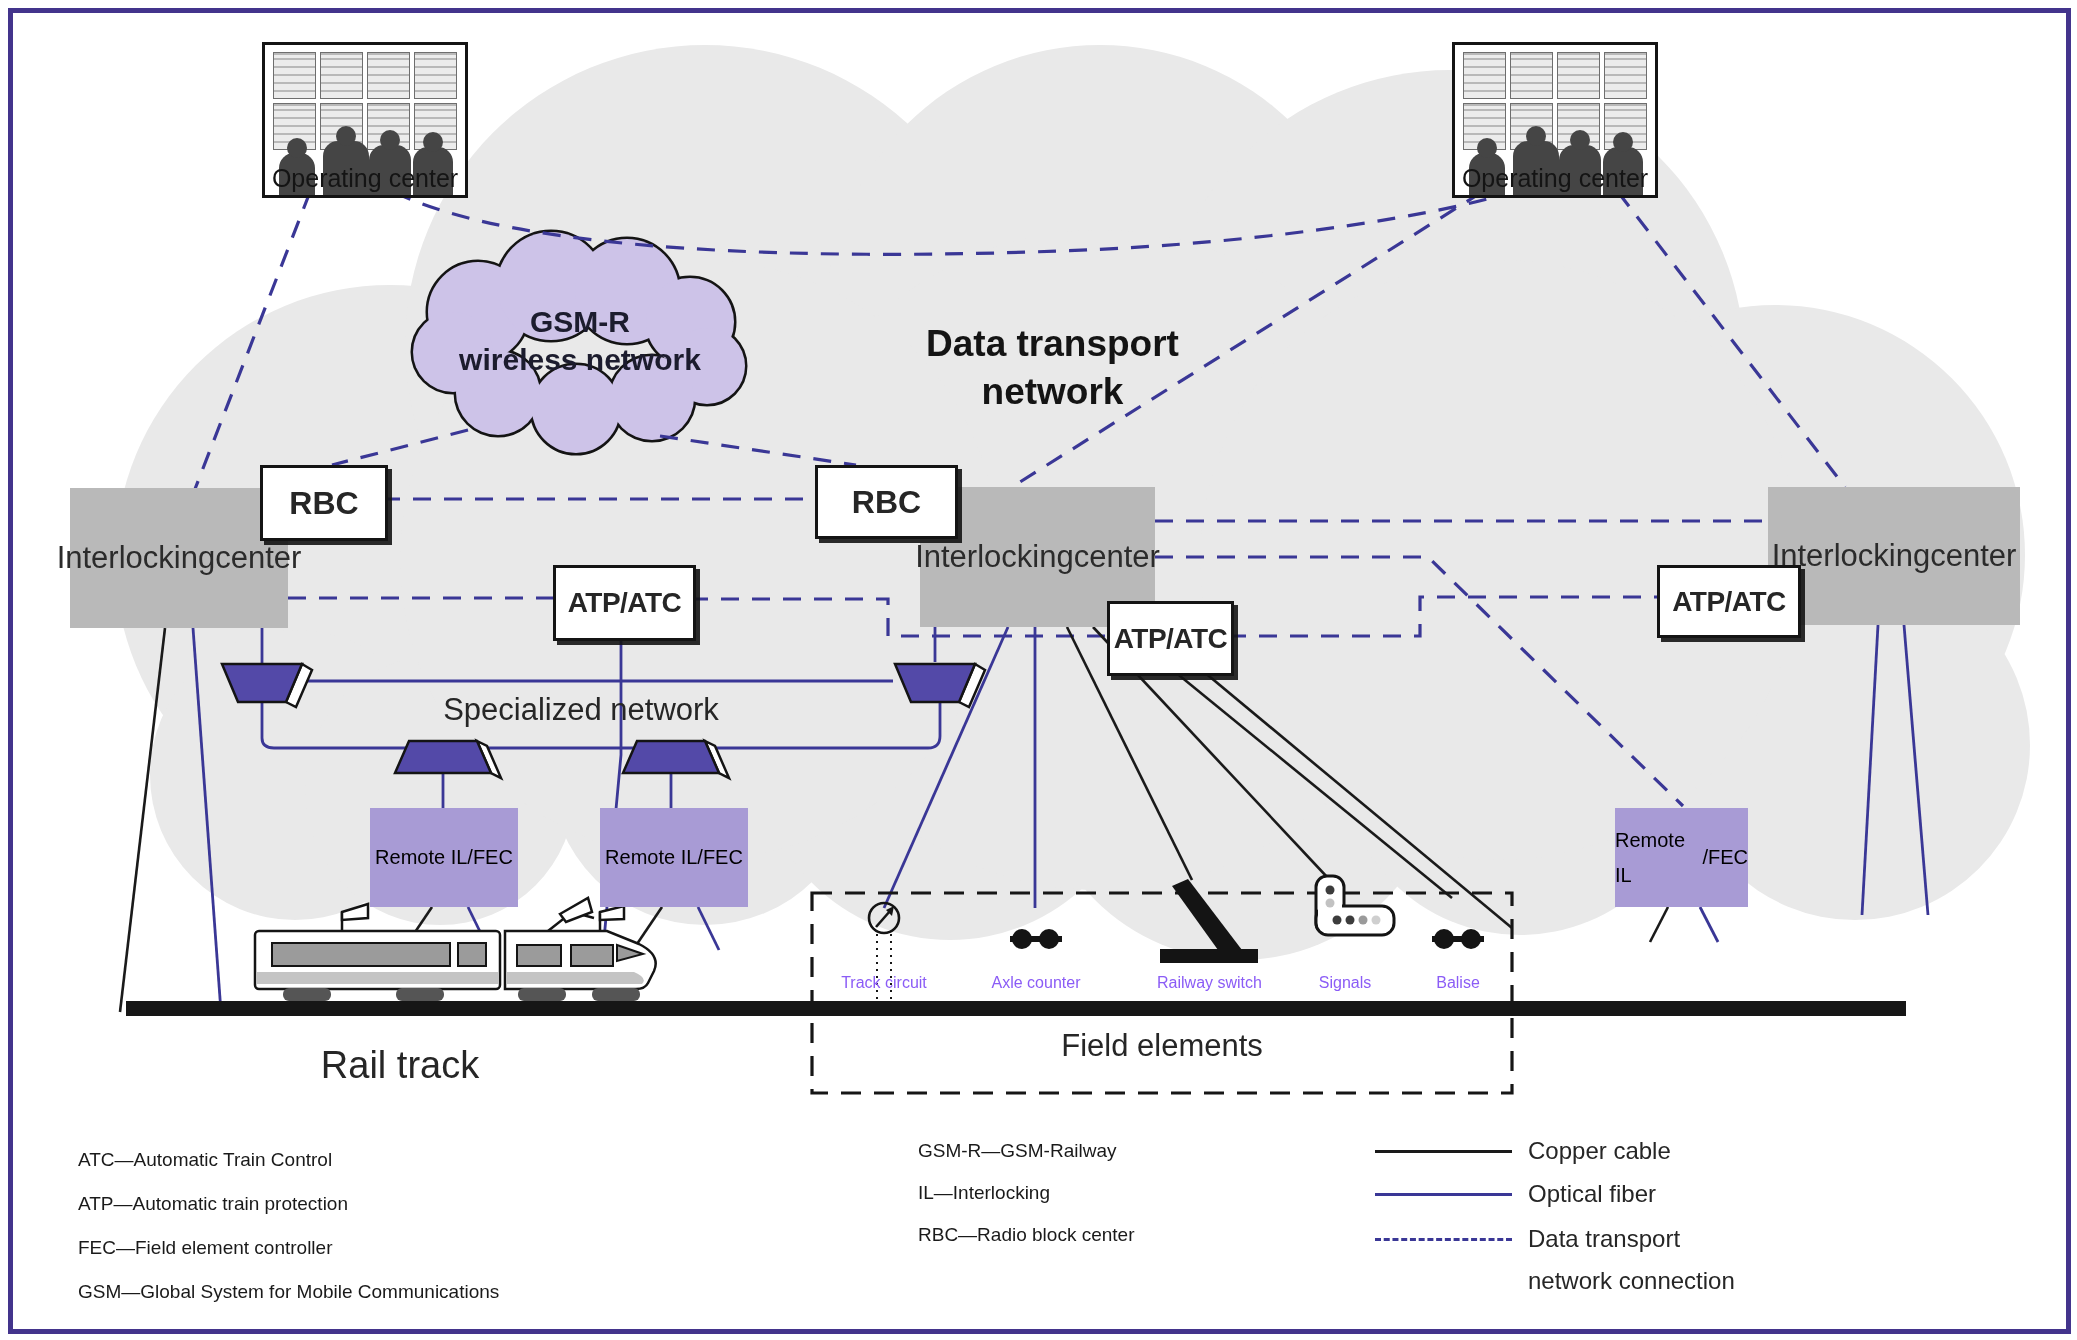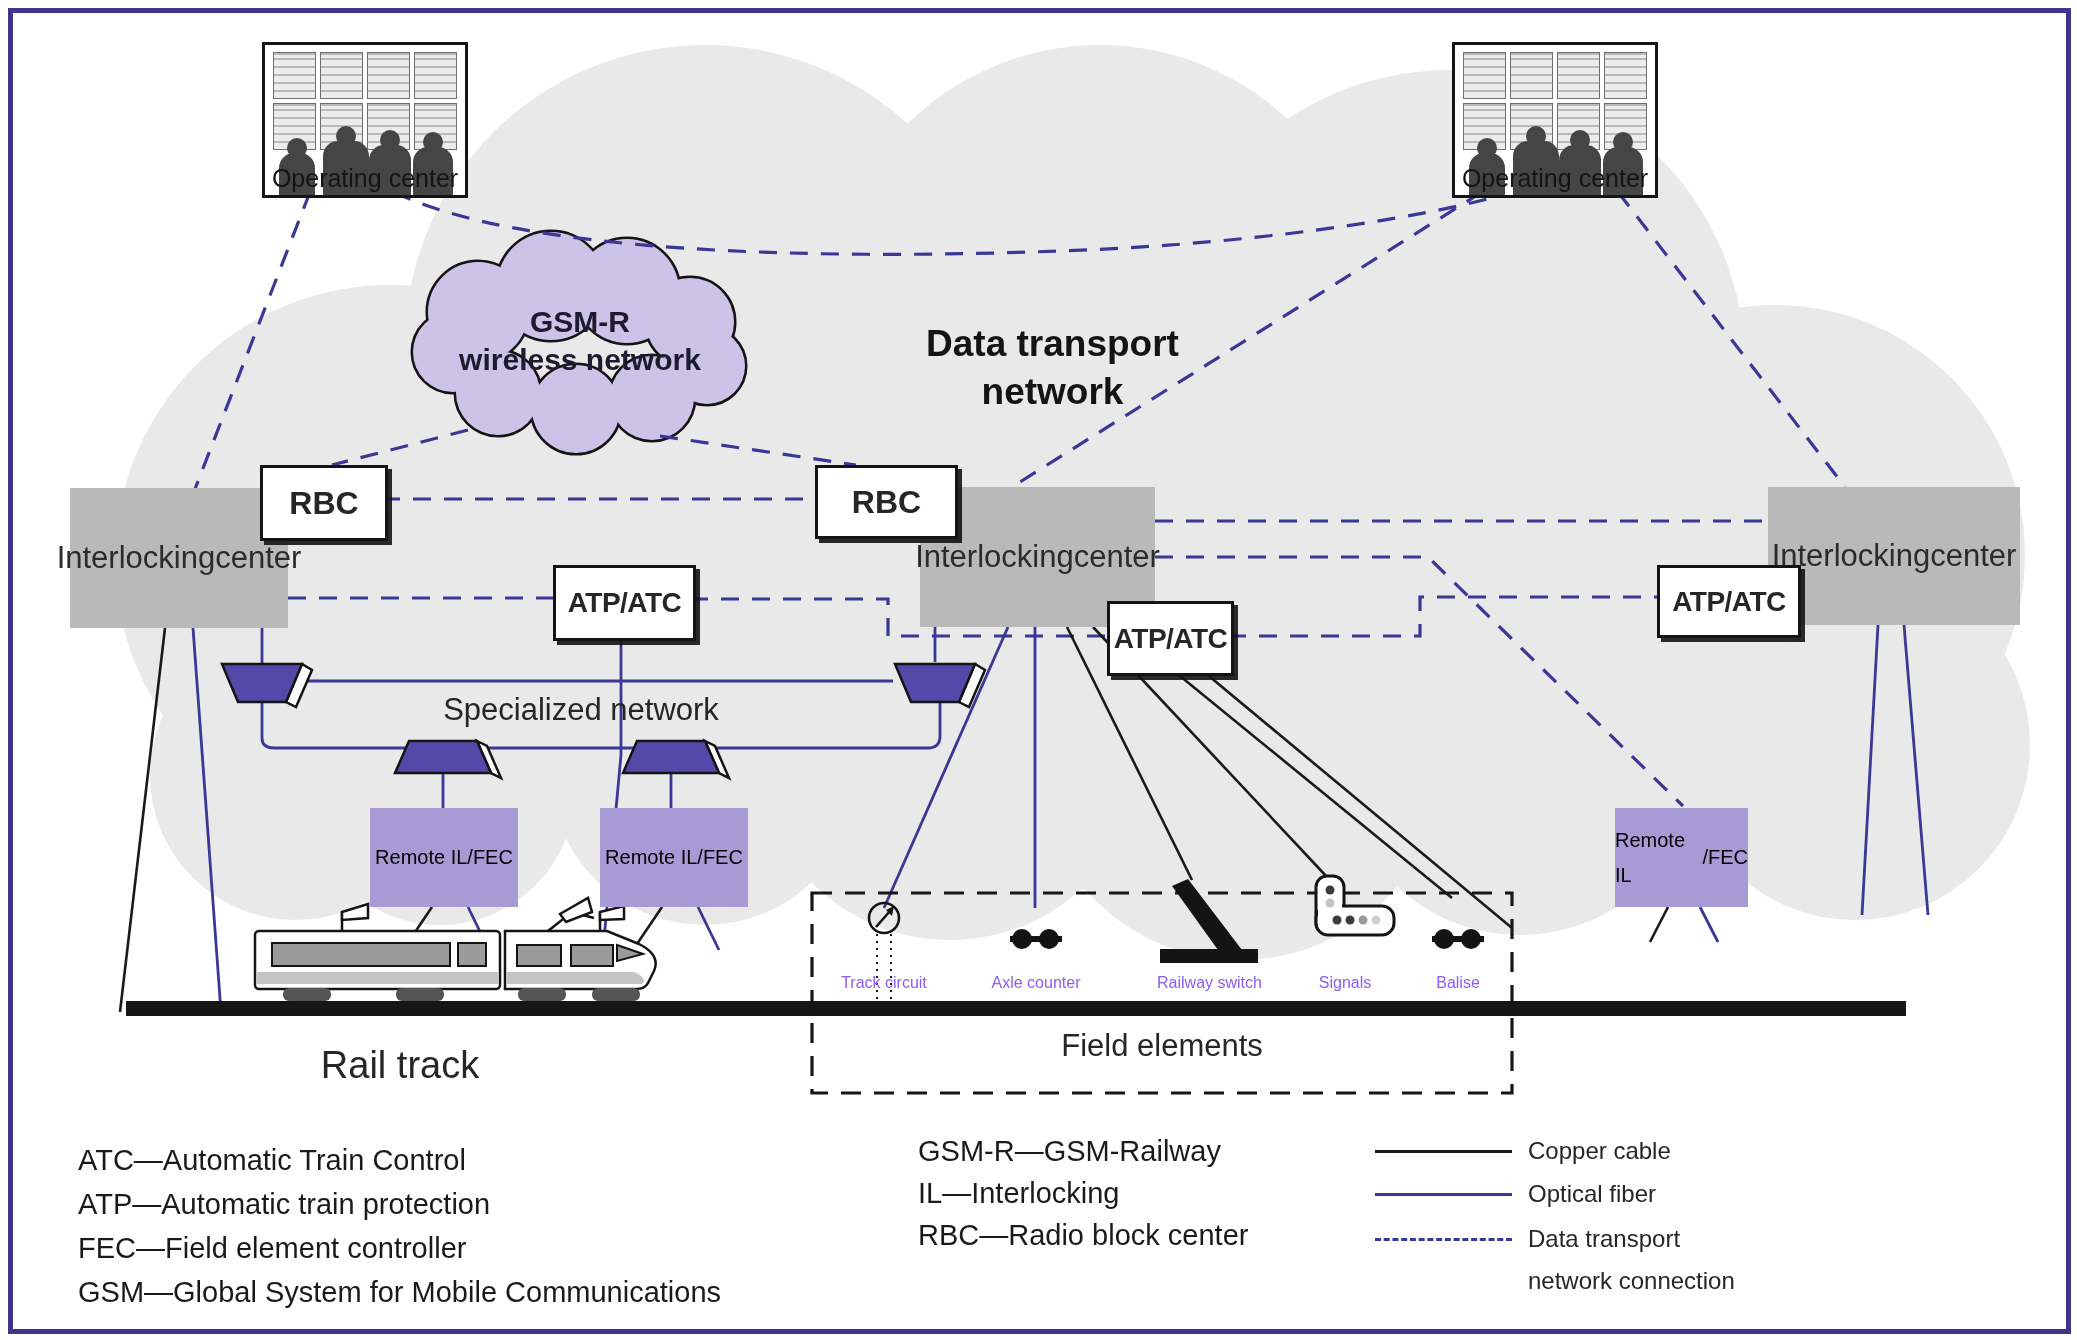--- a/index.html
+++ b/index.html
@@ -37,21 +37,21 @@
 
   .gsm-text{position:absolute;left:430px;top:303px;width:300px;text-align:center;font-weight:bold;
             font-size:30px;line-height:38px;color:#1c1c2e;}
   .dtn-text{position:absolute;left:880px;top:320px;width:345px;text-align:center;font-weight:bold;
             font-size:37px;line-height:48px;color:#141414;}
   .spec-label{position:absolute;left:436px;top:692px;width:290px;text-align:center;font-size:31px;}
   .field-label{position:absolute;font-size:16px;text-align:center;color:#8b5cf6;}
   .fe-title{position:absolute;left:962px;top:1028px;width:400px;text-align:center;font-weight:normal;font-size:31px;}
   .rail-label{position:absolute;left:295px;top:1044px;width:210px;text-align:center;font-size:38px;}
 
-  .legend-col{position:absolute;font-size:29px;color:#1a1a1a;}
+  .legend-col{position:absolute;font-size:19px;color:#1a1a1a;}
   .legend-col div{height:44px;line-height:44px;white-space:nowrap;}
   .legend-col.c2 div{height:42px;line-height:42px;}
   .lsample{position:absolute;width:137px;height:0;}
   .ls-copper{border-top:3px solid #1a1a1a;}
   .ls-optical{border-top:3px solid #3a3796;}
   .ls-dashed{border-top:3px dashed #3a3796;}
   .llabel{position:absolute;left:1528px;height:38px;line-height:38px;font-size:24px;white-space:nowrap;}
 </style>
 </head>
 <body>

